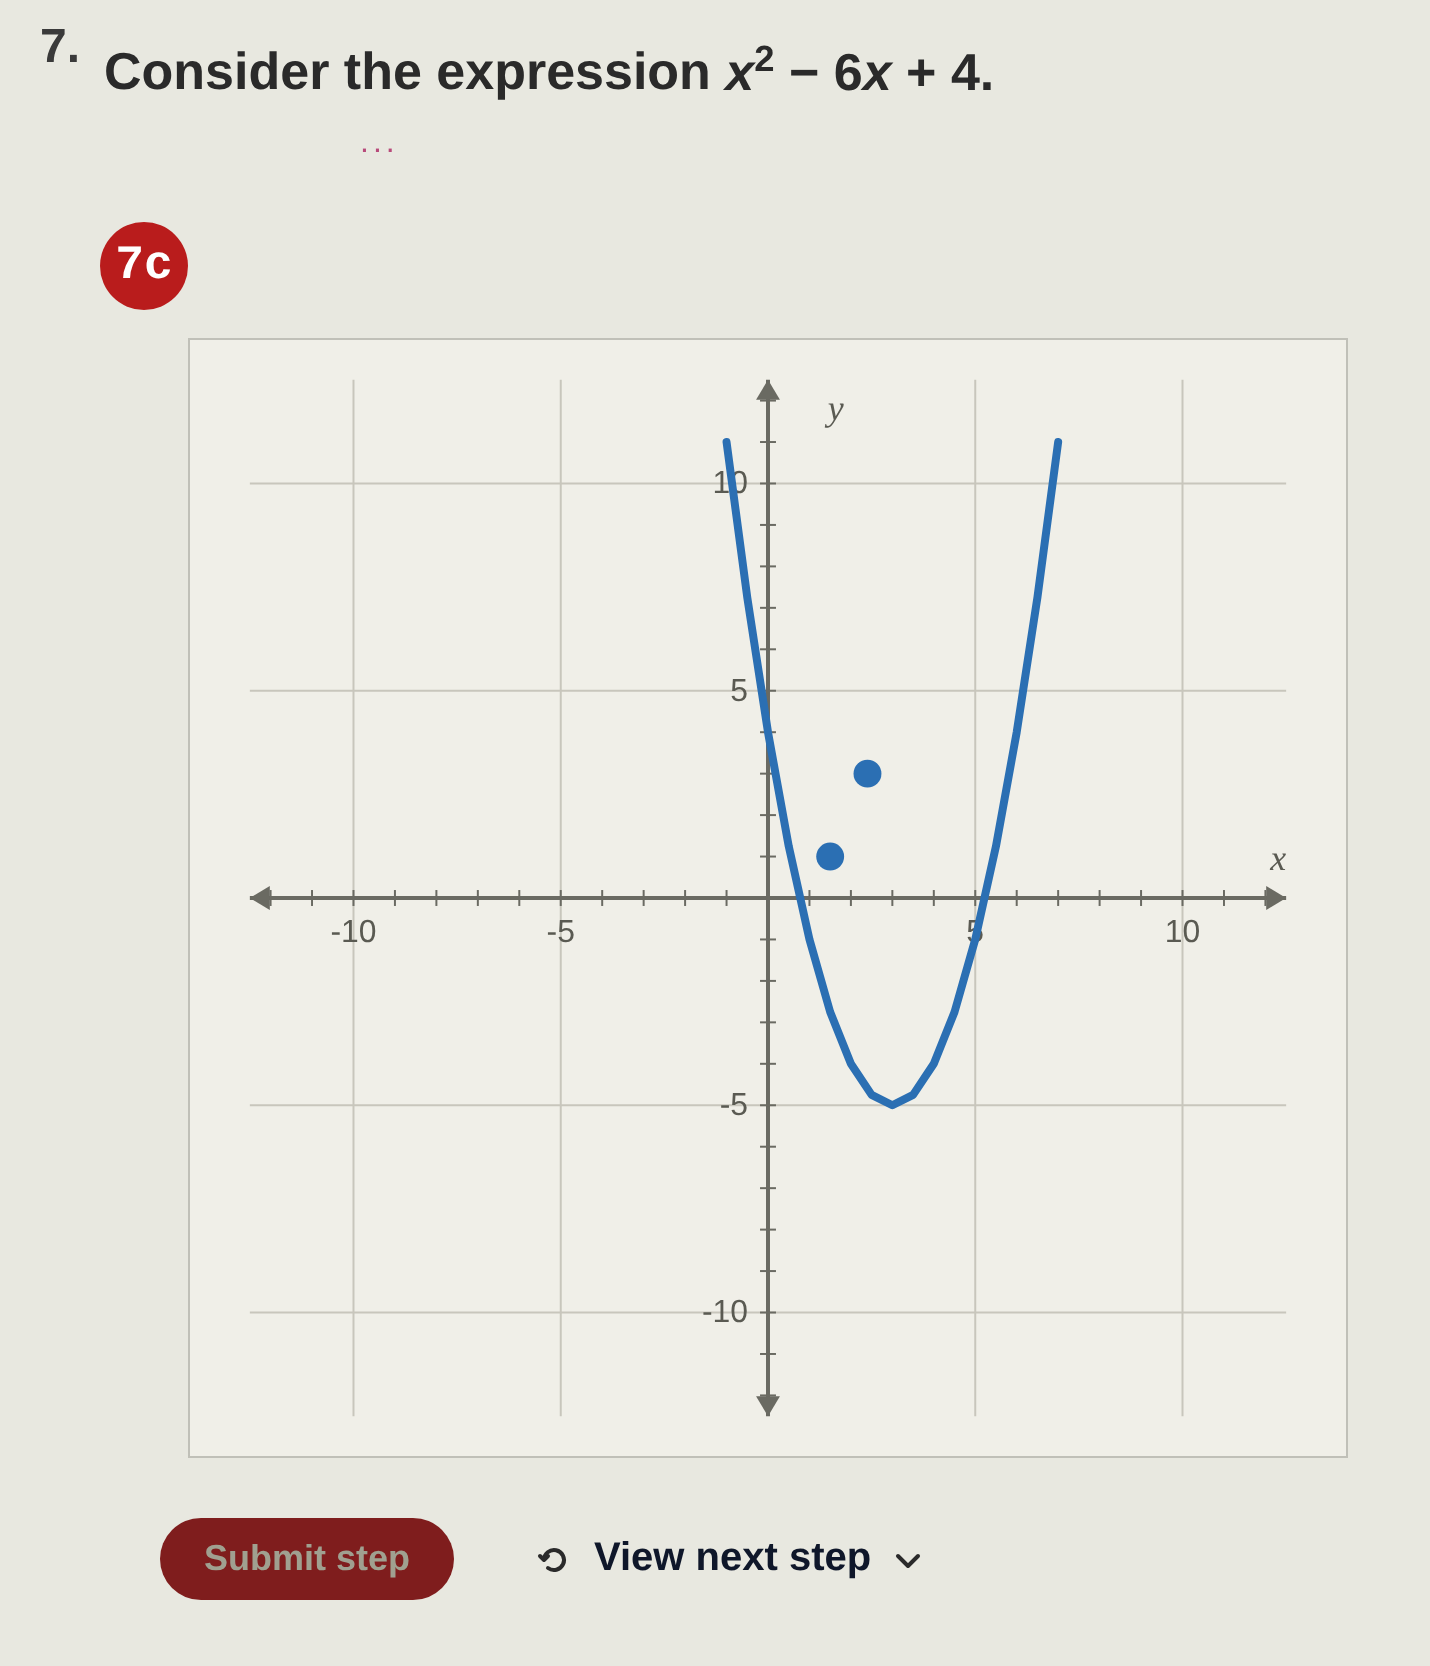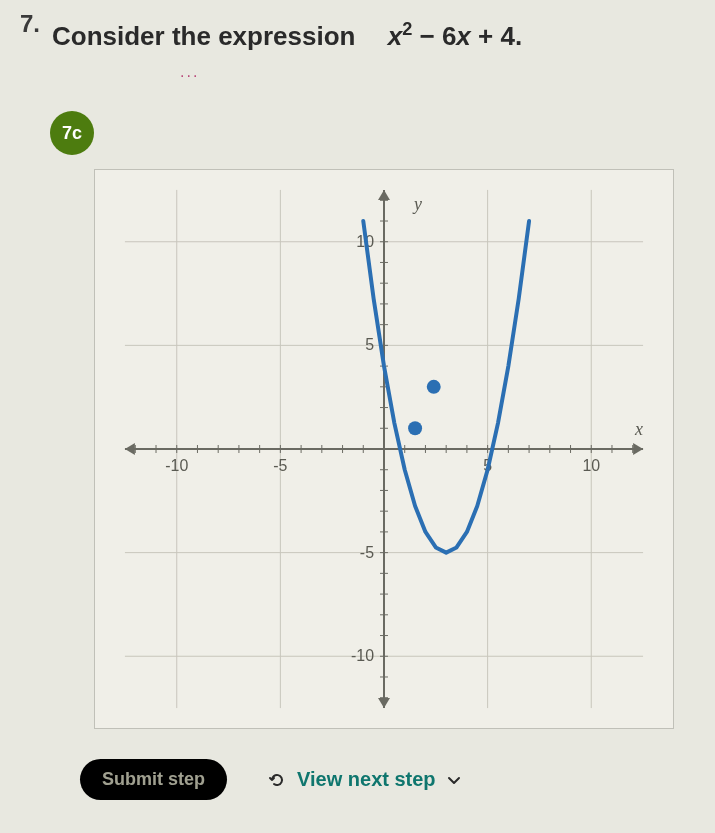--- a/index.html
+++ b/index.html
@@ -22,40 +22,41 @@
       font-weight: bold;
       color: #3a3a3a;
     }
     .q-text {
       font-size: 26px;
       font-weight: 700;
       color: #2a2a2a;
       line-height: 1.3;
       padding-top: 8px;
     }
-    .expr { white-space: nowrap; margin-left: 25px; }
+    .expr { white-space: nowrap; }
     .sup { font-size: 0.7em; vertical-align: super; }
     .sub-row {
       display: flex;
       align-items: center;
       gap: 16px;
       margin-left: 30px;
       margin-bottom: 14px;
     }
     .badge {
       width: 44px;
       height: 44px;
       border-radius: 50%;
-      background: #4d7c0f;
+      background: #b91c1c;
       color: #fff;
       display: flex;
       align-items: center;
       justify-content: center;
-      font-size: 18px;
+      font-size: 24px;
       font-weight: 600;
+      font-family: Liberation Mono, monospace;
     }
     .sub-text {
       font-size: 24px;
       font-weight: 700;
       color: #2a2a2a;
     }
     .chart-wrap {
       margin-left: 74px;
       width: 580px;
       height: 560px;
@@ -65,34 +66,34 @@
     }
     .chart-svg { width: 100%; height: 100%; display: block; }
     .footer-row {
       display: flex;
       align-items: center;
       gap: 40px;
       margin-top: 30px;
       margin-left: 60px;
     }
     .submit-btn {
-      background: #000000;
+      background: #7f1d1d;
       color: #a0a090;
       border: none;
       padding: 10px 22px;
       border-radius: 22px;
       font-size: 18px;
       font-weight: 600;
       cursor: pointer;
     }
     .view-next {
       display: flex;
       align-items: center;
       gap: 10px;
-      color: #0f766e;
+      color: #0f172a;
       font-size: 20px;
       font-weight: 600;
       cursor: pointer;
     }
     .refresh-icon svg, .chevron-down svg { display: block; }
     .ellipsis {
       color: #b84a7a;
       font-size: 16px;
       letter-spacing: 2px;
       margin-left: 160px;

